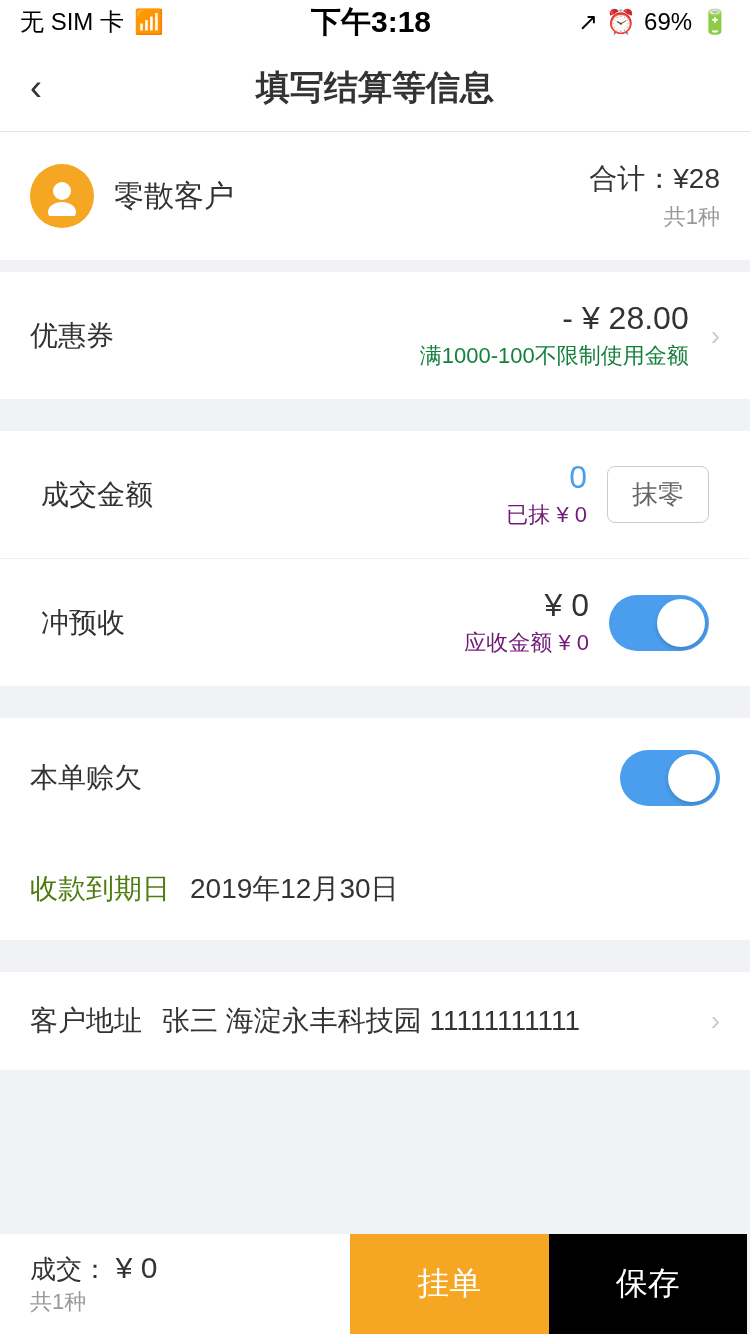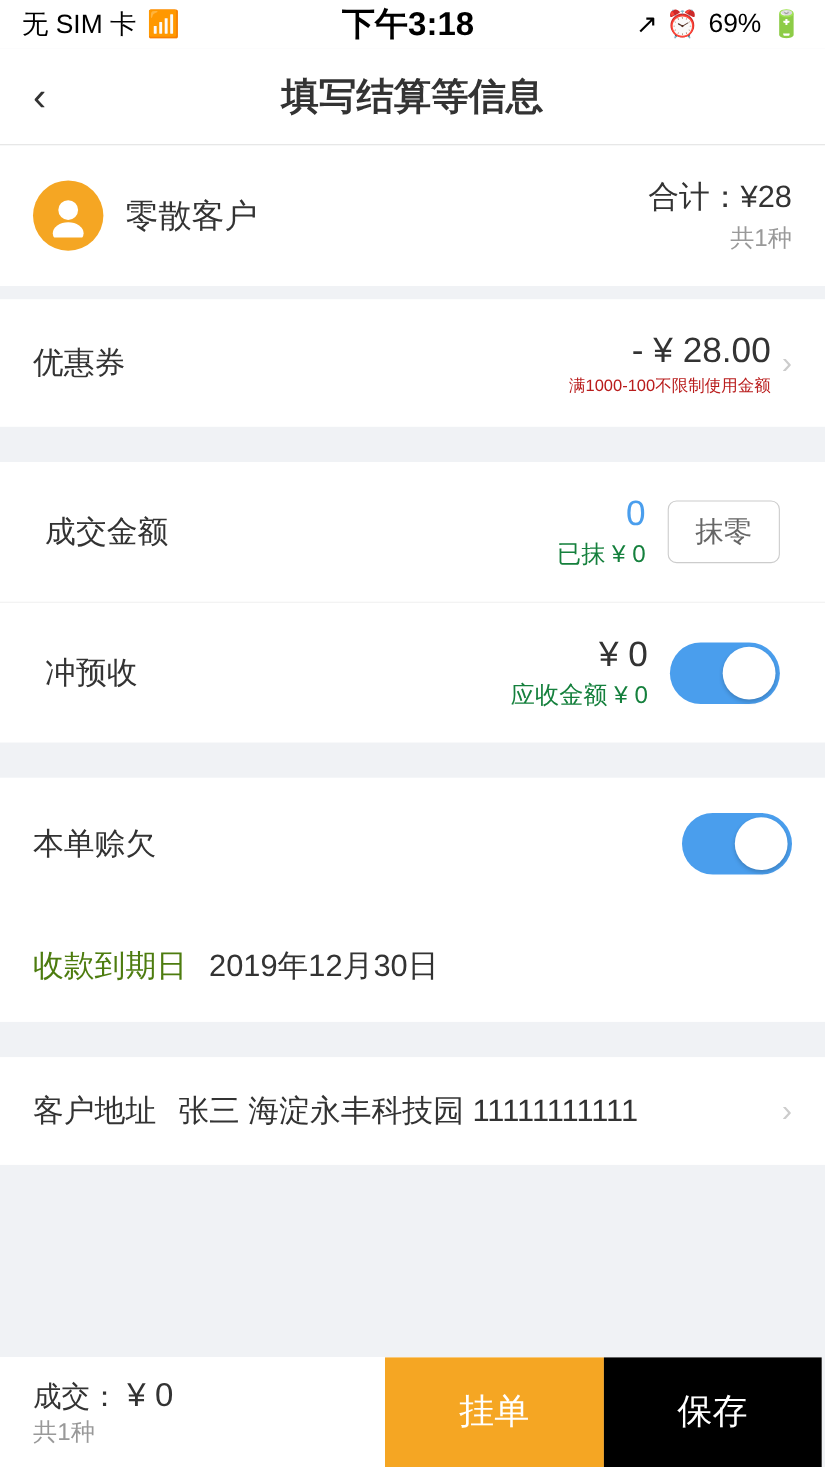--- a/index.html
+++ b/index.html
@@ -92,23 +92,23 @@
     
     .coupon-section {
       background: #fff;
       padding: 28px 30px;
       display: flex;
       align-items: center;
       justify-content: space-between;
       margin-bottom: 12px;
     }
     .coupon-label { font-size: 28px; color: #333; }
-    .coupon-right { display: flex; align-items: center; gap: 10px; }
+    .coupon-right { display: flex; align-items: center; gap: 22px; }
     .coupon-amount { font-size: 32px; color: #333; font-weight: 500; }
-    .coupon-desc { font-size: 15px; color: #b91c1c; margin-top: 4px; text-align: center; }
+    .coupon-desc { font-size: 22px; color: #15803d; margin-top: 4px; text-align: center; }
     .coupon-right-block { text-align: right; }
     .chevron { font-size: 28px; color: #ccc; }
 
     
     .separator {
       height: 20px;
       background: #f0f2f5;
     }
 
     
@@ -129,21 +129,21 @@
       display: flex;
       align-items: center;
       gap: 20px;
     }
     .form-value {
       font-size: 32px;
       color: #4a9eed;
       font-weight: 500;
     }
     .form-value-black { color: #333; }
-    .form-sub { font-size: 22px; color: #15803d; margin-top: 4px; }
+    .form-sub { font-size: 22px; color: #701a75; margin-top: 4px; }
     .form-right-block { text-align: right; }
 
     
     .round-zero-btn {
       border: 1px solid #ccc;
       border-radius: 8px;
       padding: 10px 24px;
       font-size: 26px;
       color: #666;
       background: #fff;

